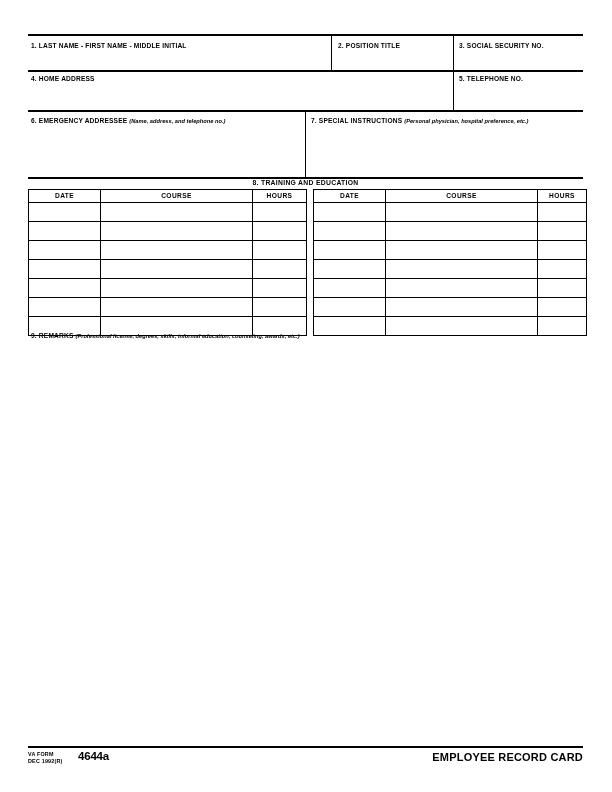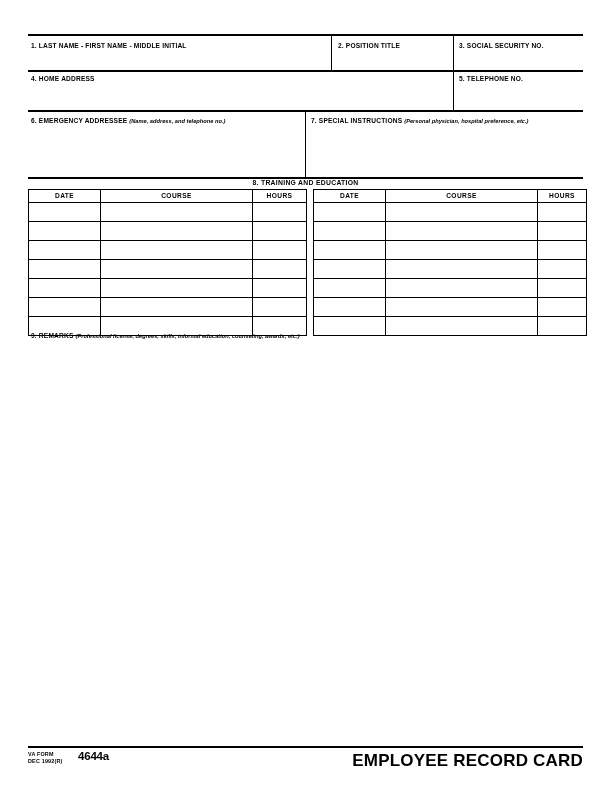--- a/index.html
+++ b/index.html
@@ -121,21 +121,21 @@
     left: 78px;
     top: 750px;
     font-size: 11.5px;
     font-weight: bold;
     letter-spacing: -0.2px;
   }
   .foot-title {
     position: absolute;
     right: 29px;
     top: 751px;
-    font-size: 17px;
+    font-size: 11px;
     font-weight: bold;
     letter-spacing: 0.2px;
   }
 </style>
 </head>
 <body>
 
 <div class="page">
 
   <div class="hrule" style="top:34px;"></div>

